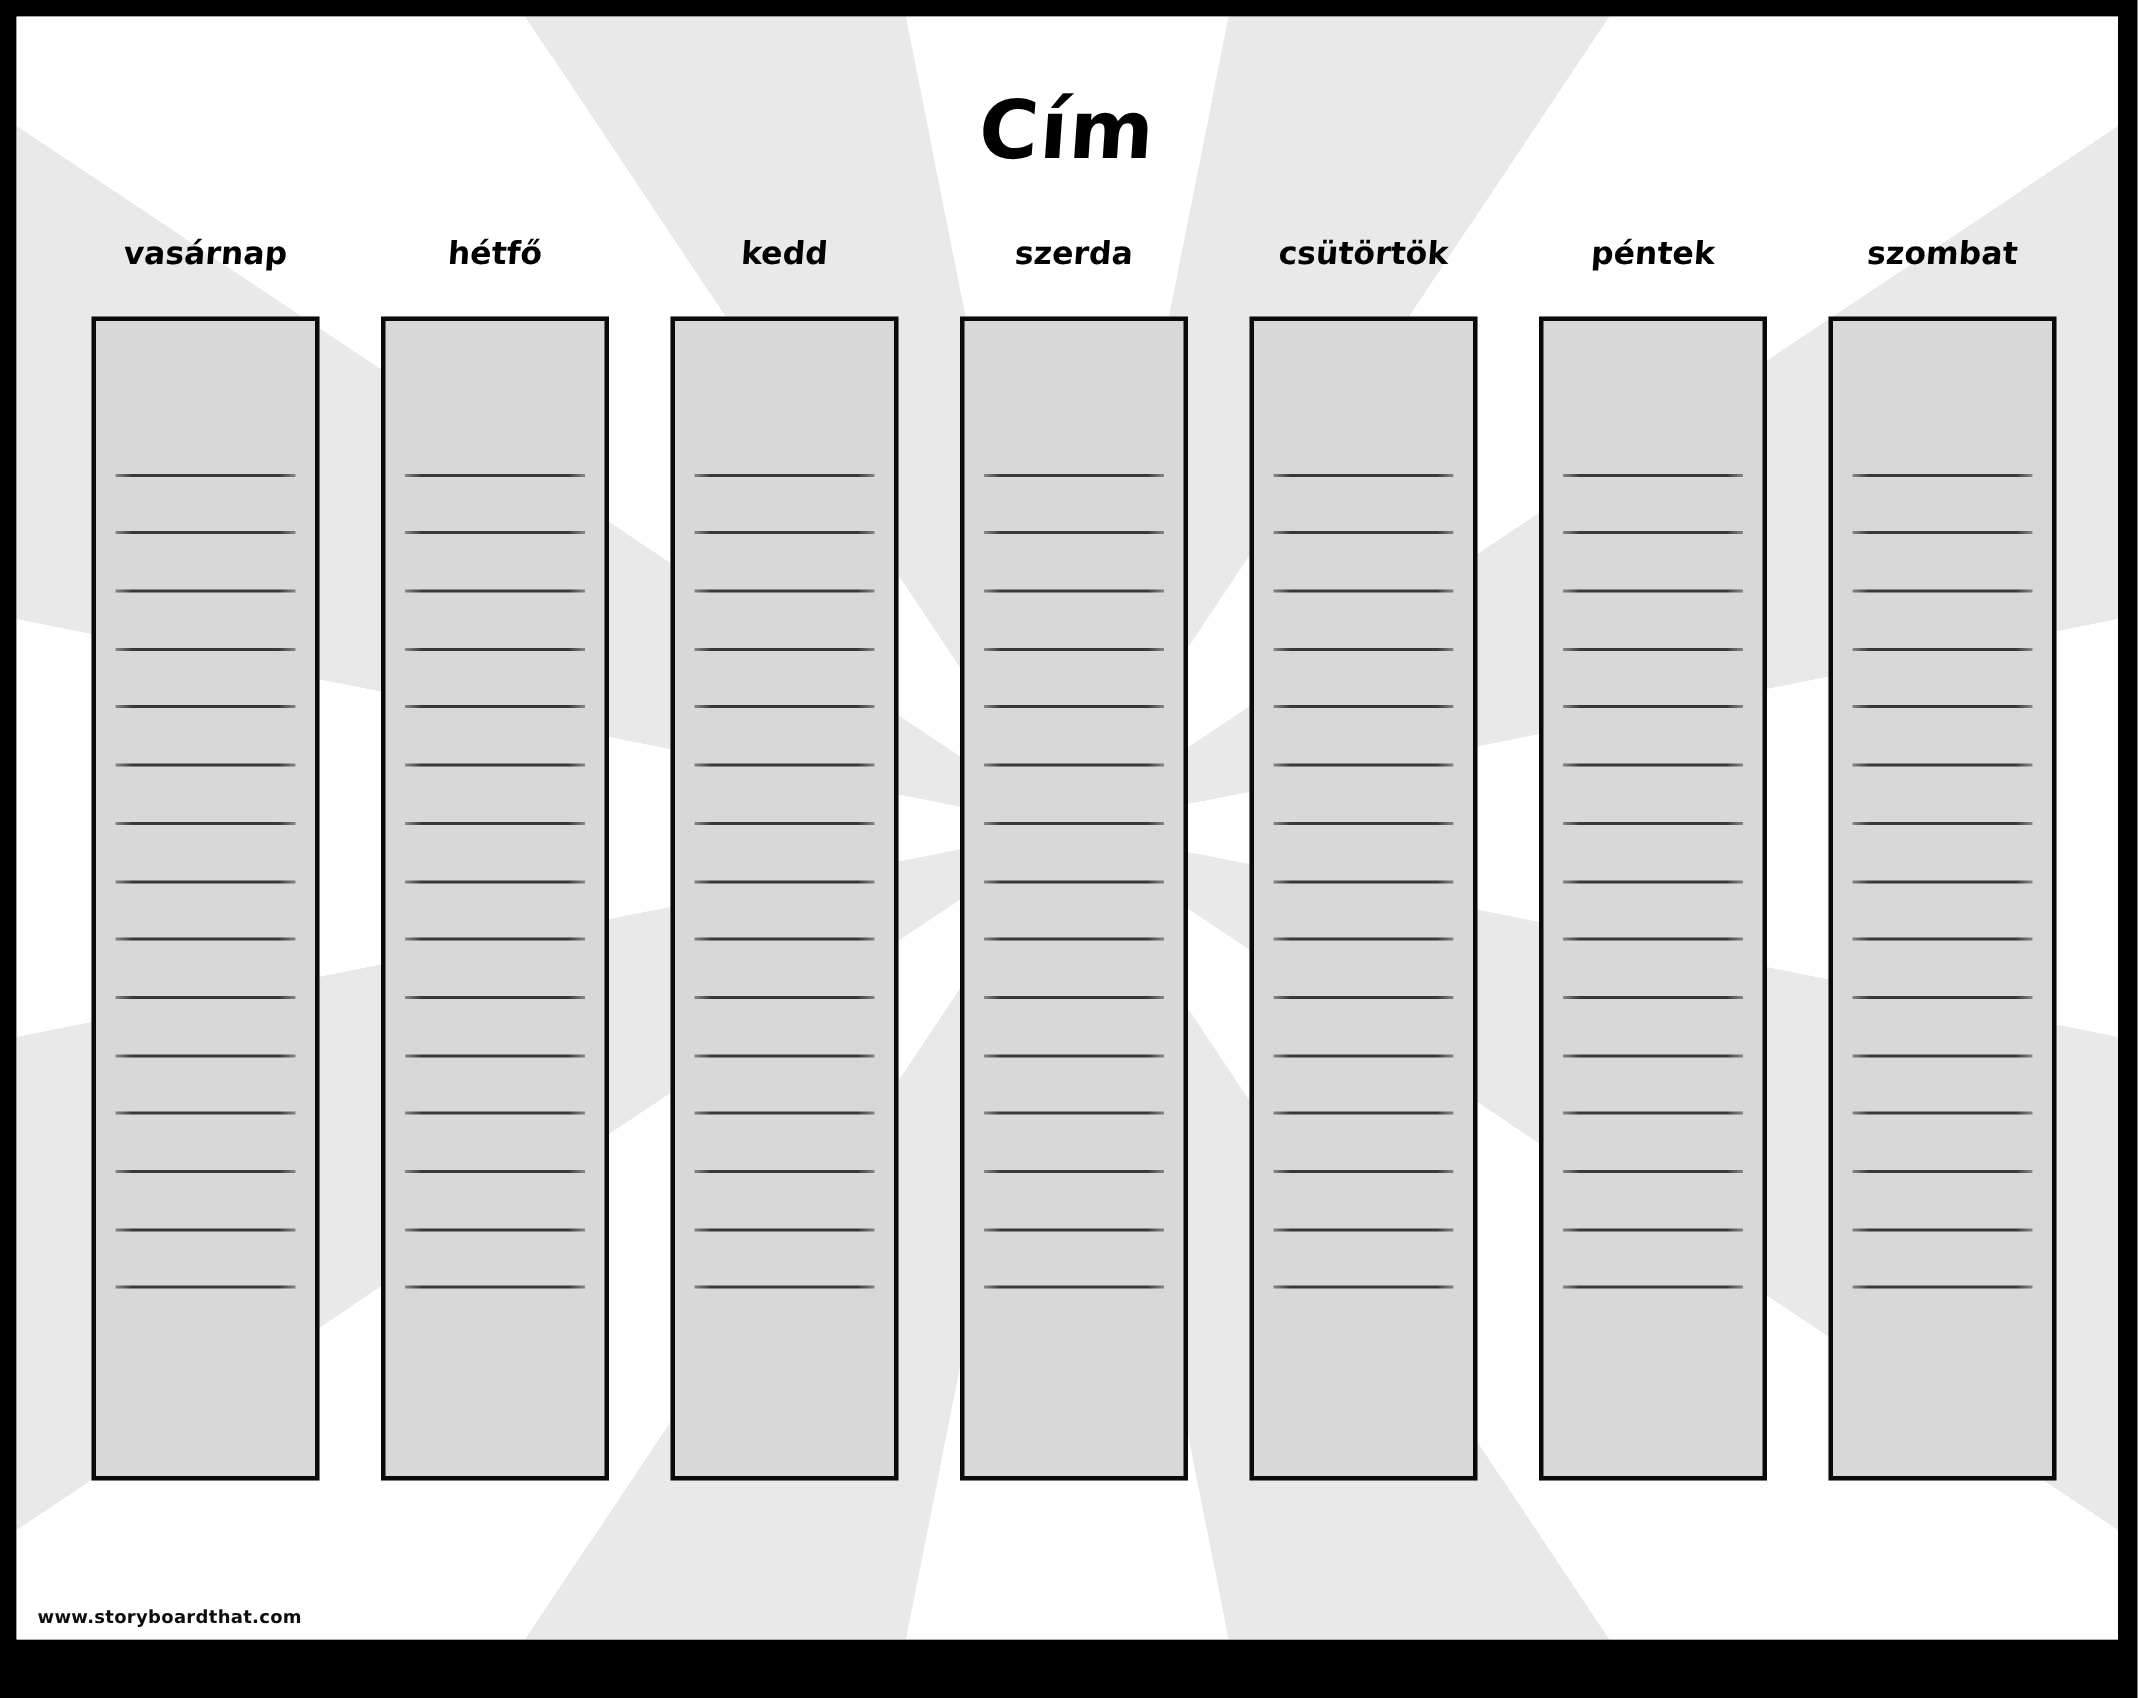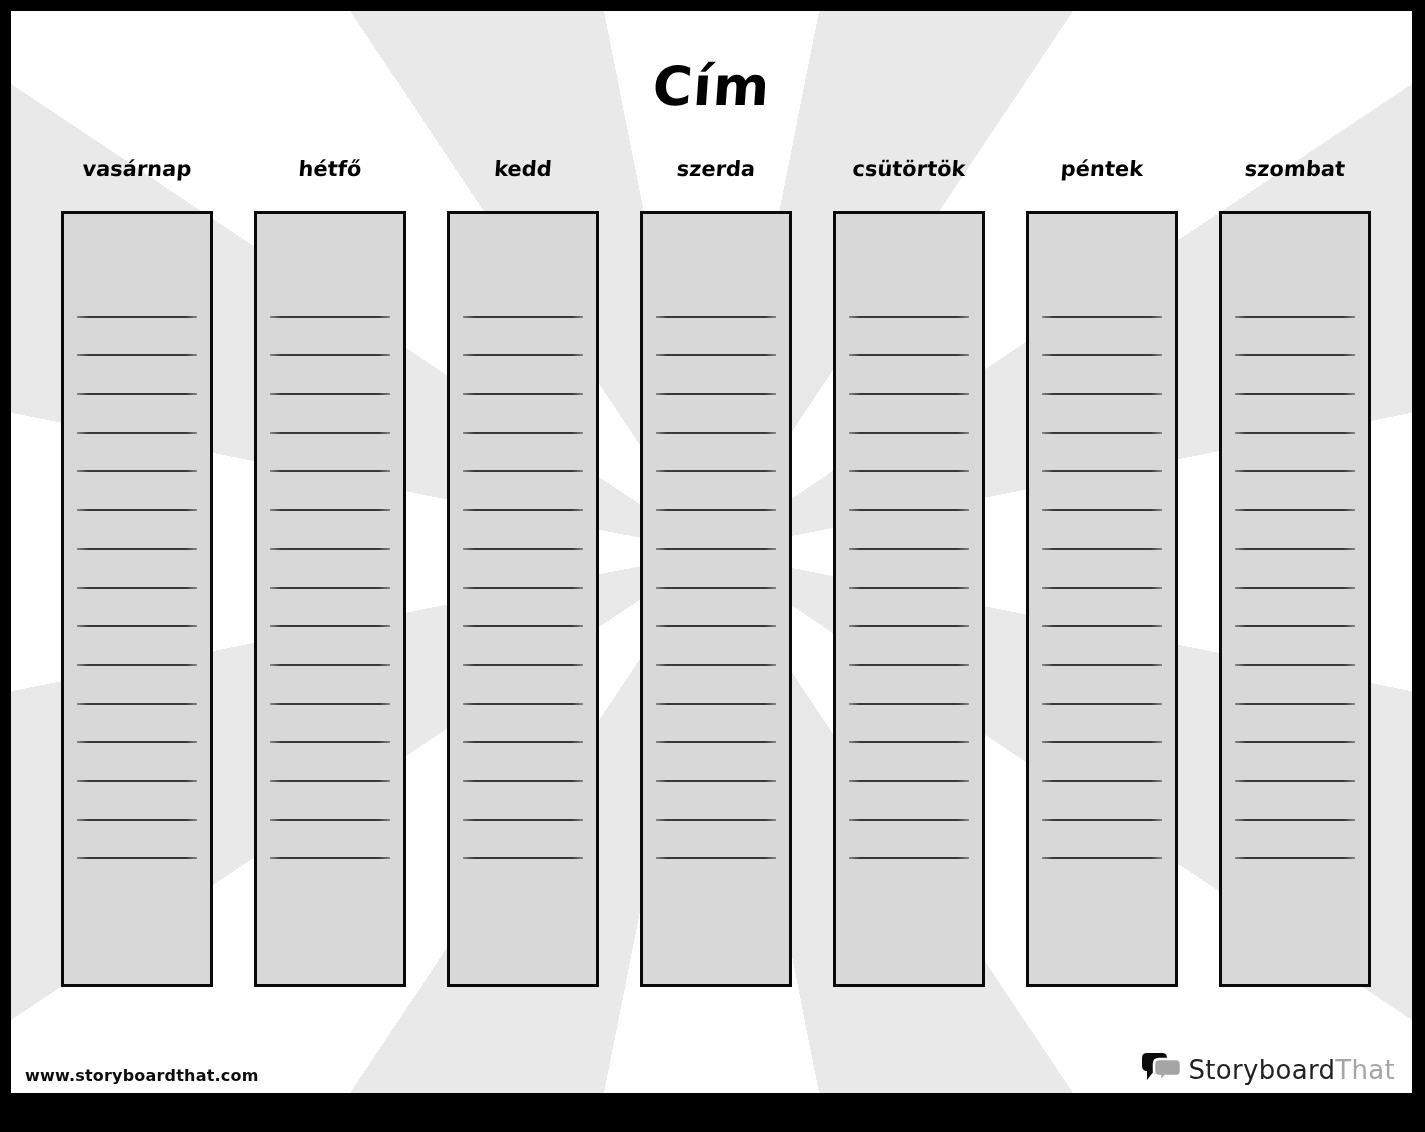--- a/index.html
+++ b/index.html
@@ -65,21 +65,21 @@
     padding-top: 65px;
   }
   .line {
     width: 120px; height: 36.7px;
     margin: 0 auto;
     border-bottom: 2px solid transparent;
     border-image: linear-gradient(90deg, #8f8f8f 0%, #383838 10%, #383838 90%, #8f8f8f 100%) 1;
   }
   .footer-url {
     position: absolute; left: 14px; bottom: 8px;
-    font-size: 16px; font-weight: bold; color: #0d0d0d;
+    font-size: 12px; font-weight: bold; color: #0d0d0d;
     letter-spacing: 0.2px;
   }
   .logo {
     position: absolute; right: 17px; bottom: 6px;
     display: flex; align-items: center; gap: 7px;
   }
   .logo-text { font-size: 26px; font-weight: 500; letter-spacing: 0.3px; }
   .logo-primary { color: #222222; }
   .logo-secondary { color: #a5a5a5; }
 </style>
@@ -219,21 +219,14 @@
           <div class="line"></div>
           <div class="line"></div>
           <div class="line"></div>
           <div class="line"></div>
           <div class="line"></div>
         </div>
       </div>
 
     <div class="footer-url">www.storyboardthat.com</div>
 
-    <div class="logo">
-      <svg width="40" height="34" viewBox="0 0 40 34">
-        <path d="M5 0 h15 q5 0 5 5 v8 q0 5 -5 5 h-8 l-7 9 v-9 h0 q-5 0 -5 -5 v-8 q0 -5 5 -5 z" fill="#0d0d0d"></path>
-        <path d="M17 6 h17 q5 0 5 5 v7 q0 5 -5 5 h-11 l-5 6 v-6 h-1 q-5 0 -5 -5 v-7 q0 -5 5 -5 z" fill="#a5a5a5" stroke="#ffffff" stroke-width="2.5"></path>
-      </svg>
-      <span class="logo-text"><span class="logo-primary">Storyboard</span><span class="logo-secondary">That</span></span>
-    </div>
   </div>
 </div>
 
 </body></html>

